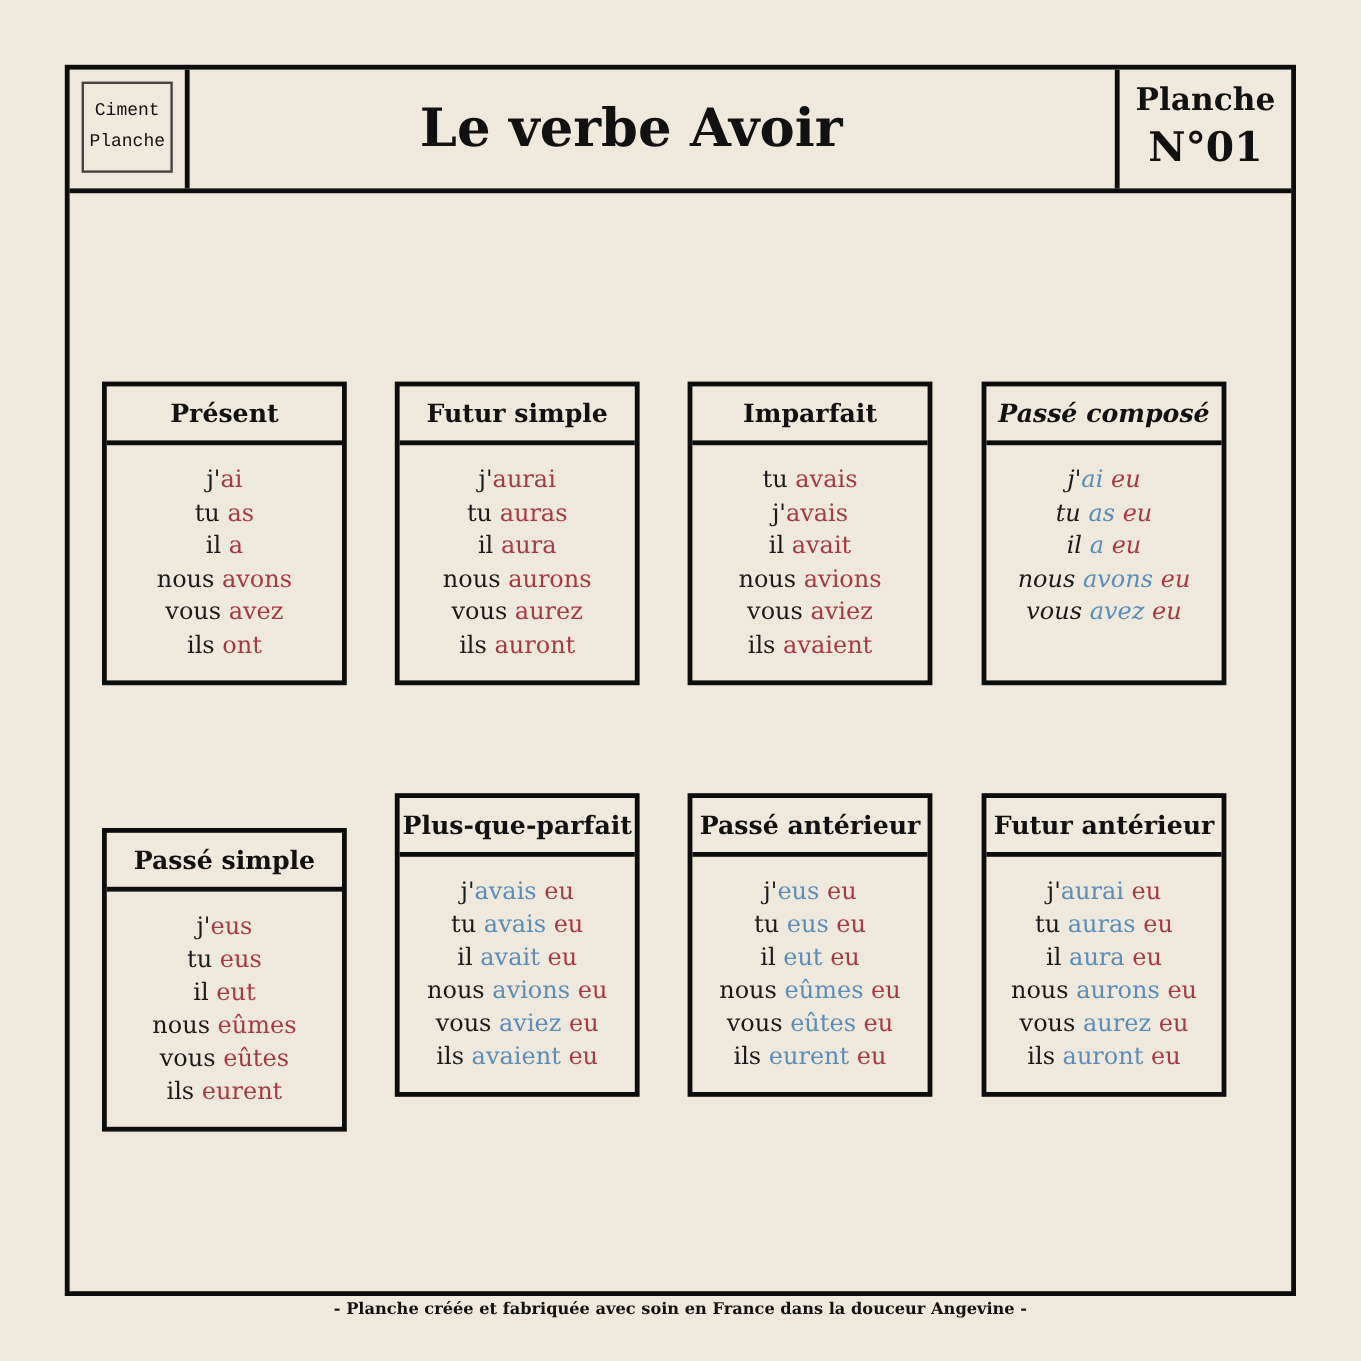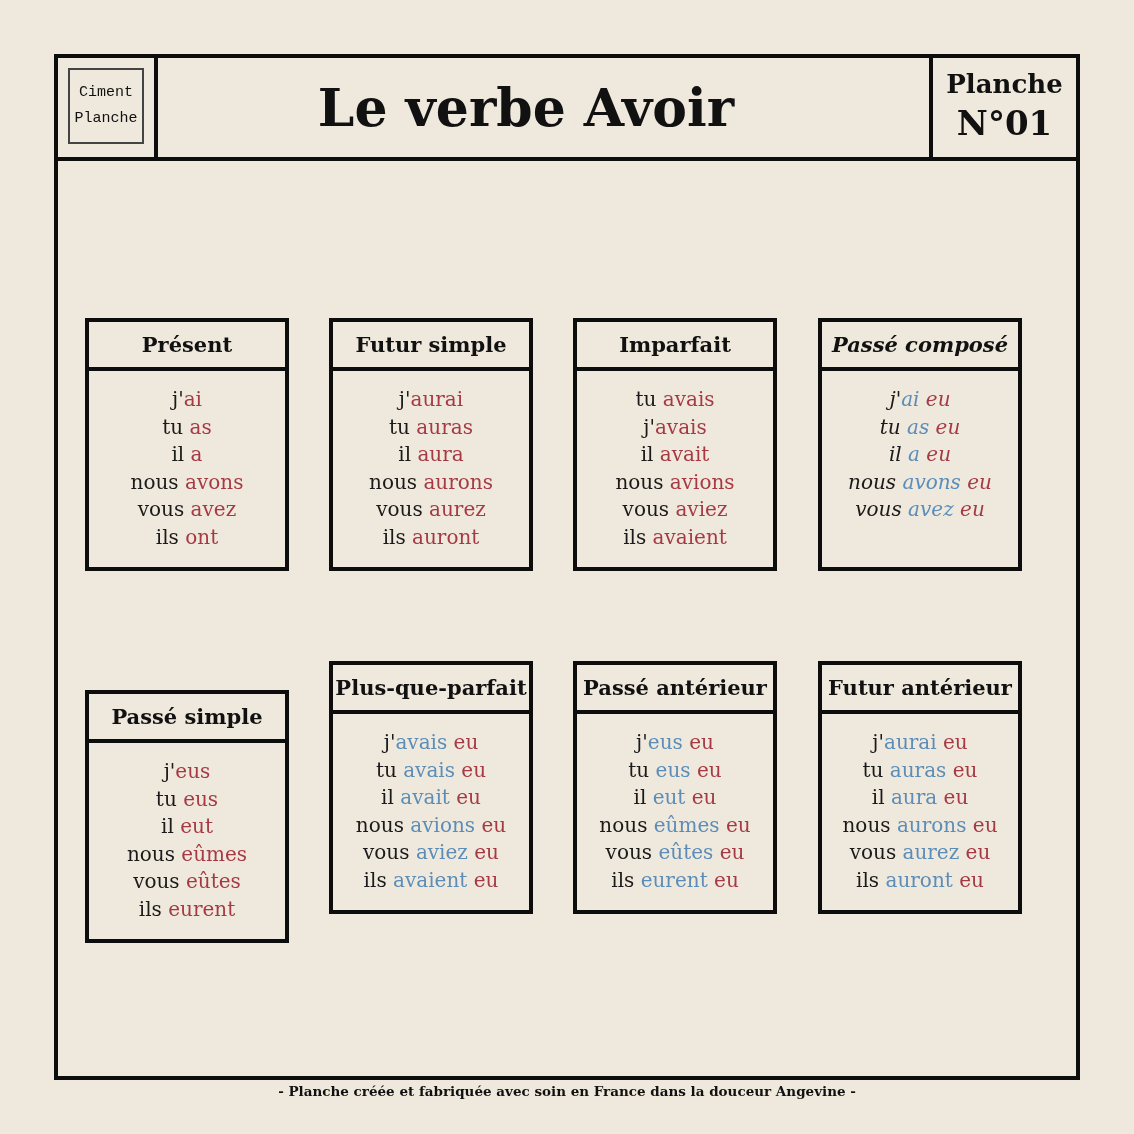--- a/index.html
+++ b/index.html
@@ -36,21 +36,21 @@
       display: flex; flex-direction: column; align-items: center; justify-content: center;
       font-family: Liberation Mono, monospace;
       font-size: 15px; line-height: 26px;
       color: #111;
     }
     .title-cell {
       flex: 1;
       display: flex; align-items: center; justify-content: center;
       font-family: "DejaVu Serif", serif;
       font-weight: bold;
-      font-size: 52px;
+      font-size: 44px;
       letter-spacing: 0px;
       padding-right: 35px;
       border-radius: 18px;
     }
     .plate-cell {
       width: 143px;
       border-left: 4px solid #0d0d0d;
       display: flex; flex-direction: column; align-items: center; justify-content: center;
       font-family: "DejaVu Serif", serif;
       font-weight: bold;

